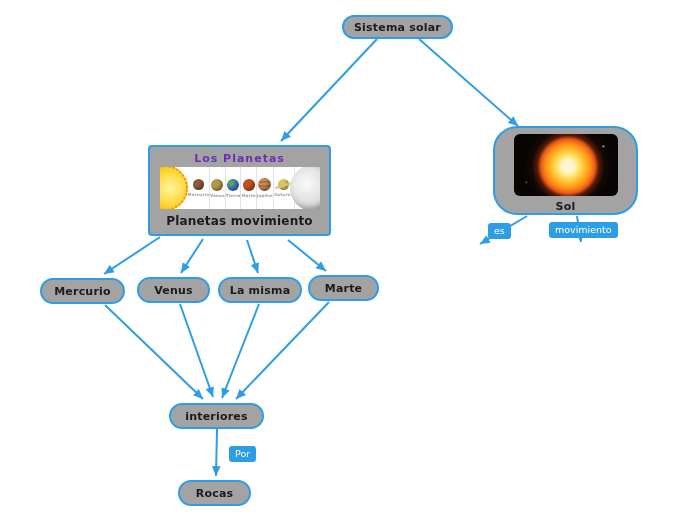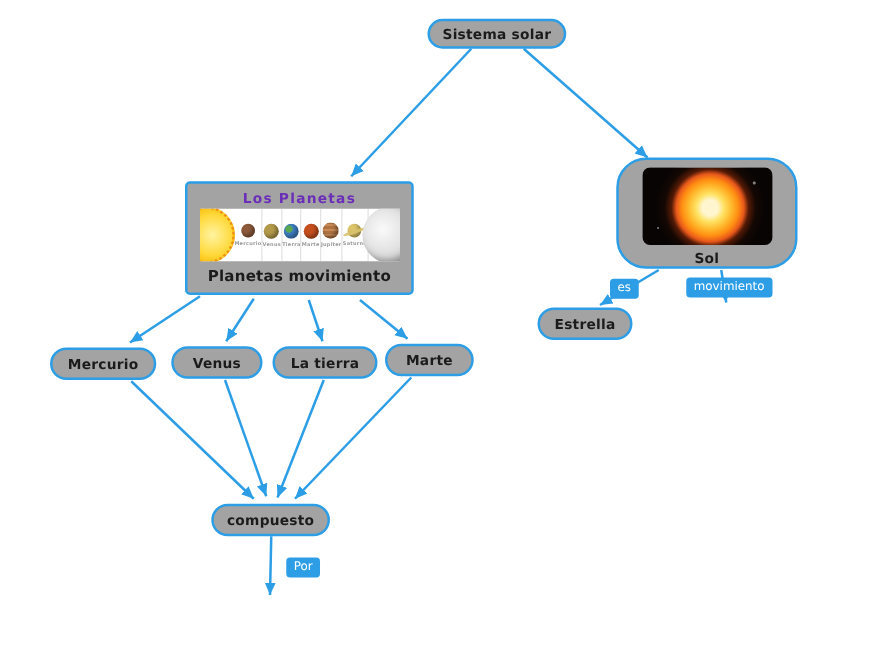--- a/index.html
+++ b/index.html
@@ -157,36 +157,36 @@
       </div>
     </div>
     <div class="li-label">Planetas movimiento</div>
   </div>
 
   <div class="node big" id="n-sol">
     <div class="sol-img"></div>
     <div class="sol-label">Sol</div>
   </div>
 
-  <div class="node pill" id="n-estrella">
-    <span>Estrella</span>
-  </div>
   <div class="node pill" id="n-mercurio">
     <span>Mercurio</span>
   </div>
   <div class="node pill" id="n-venus">
     <span>Venus</span>
   </div>
   <div class="node pill" id="n-tierra">
-    <span>La tierra</span>
+    <span>La misma</span>
   </div>
   <div class="node pill" id="n-marte">
     <span>Marte</span>
   </div>
   <div class="node pill" id="n-compuesto">
-    <span>compuesto</span>
+    <span>interiores</span>
+  </div>
+  <div class="node pill" id="n-rocas">
+    <span>Rocas</span>
   </div>
 
   <div class="chip" id="chip-es">es</div>
   <div class="chip" id="chip-mov">movimiento</div>
   <div class="chip" id="chip-por">Por</div>
 
 </div>
 
 </body></html>

